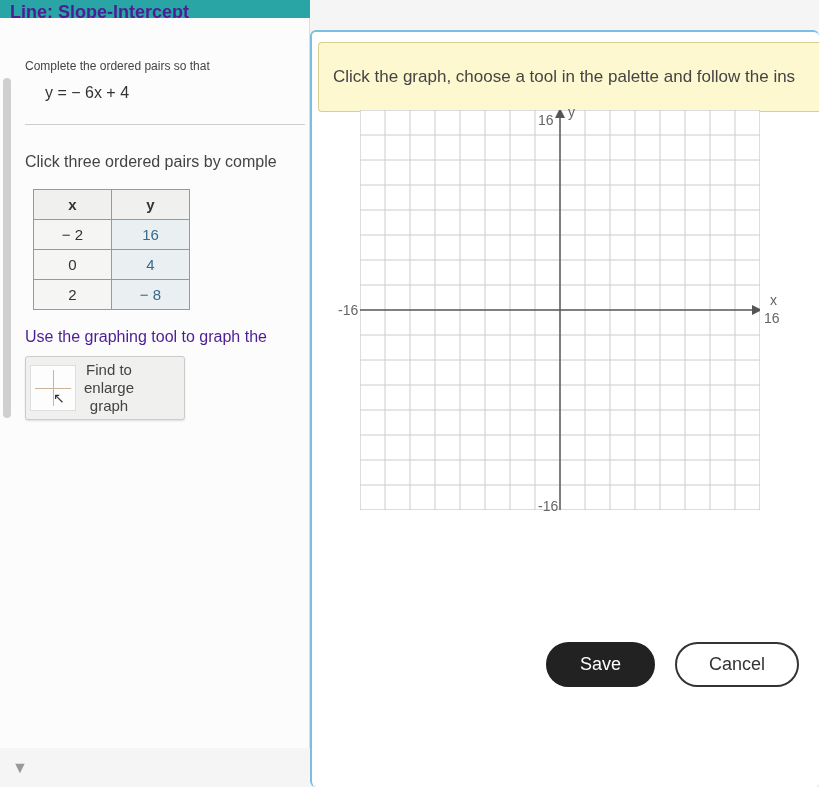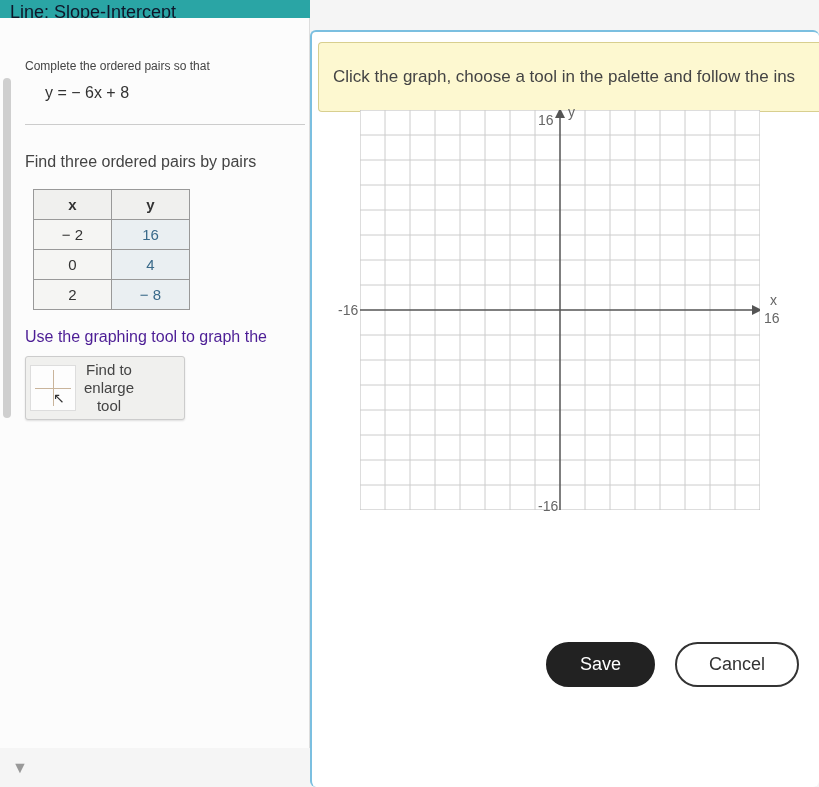--- a/index.html
+++ b/index.html
@@ -6,22 +6,22 @@
   body {
     font-family: Arial, Helvetica, sans-serif;
     background: #f5f5f5;
     width: 819px;
     height: 787px;
     overflow: hidden;
     position: relative;
   }
   .header-bar {
     background: #2aa5a5;
-    color: #0f172a;
-    font-weight: normal;
+    color: #4c1d95;
+    font-weight: bold;
     font-size: 18px;
     padding: 2px 10px 8px 10px;
     width: 310px;
     height: 18px;
     overflow: hidden;
     white-space: nowrap;
   }
   .left-panel {
     position: absolute;
     left: 0;
@@ -193,25 +193,25 @@
 <body>
 
 <div class="header-bar">
   <span>Line: Slope-Intercept</span>
 </div>
 
 <div class="left-panel">
   <div class="scrollbar"></div>
 
   <div class="instructions">Complete the ordered pairs so that</div>
-  <div class="equation">y = − 6x + 8</div>
+  <div class="equation">y = − 6x + 4</div>
 
   <hr class="divider">
 
-  <div class="subtext">Find three ordered pairs by pairs</div>
+  <div class="subtext">Click three ordered pairs by comple</div>
 
   <table class="xy">
     <tbody>
         <tr>
       <th>x</th>
       <th>y</th>
     </tr>
     <tr>
       <td>− 2</td>
       <td class="val">16</td>
@@ -229,21 +229,21 @@
 
   <div class="use-text">Use the graphing tool to graph the</div>
 
   <button class="enlarge-btn">
     <span class="enlarge-icon">
       <span class="cursor-icon" style="left:22px;top:24px;">↖</span>
     </span>
     <span>
       <span>Find to</span><br>
       <span>enlarge</span><br>
-      <span>tool</span>
+      <span>graph</span>
     </span>
   </button>
 </div>
 
 <span class="chev">▼</span>
 
 <div class="right-panel">
   <div class="hint-bar">Click the graph, choose a tool in the palette and follow the ins</div>
 
   <div class="graph-wrap">

